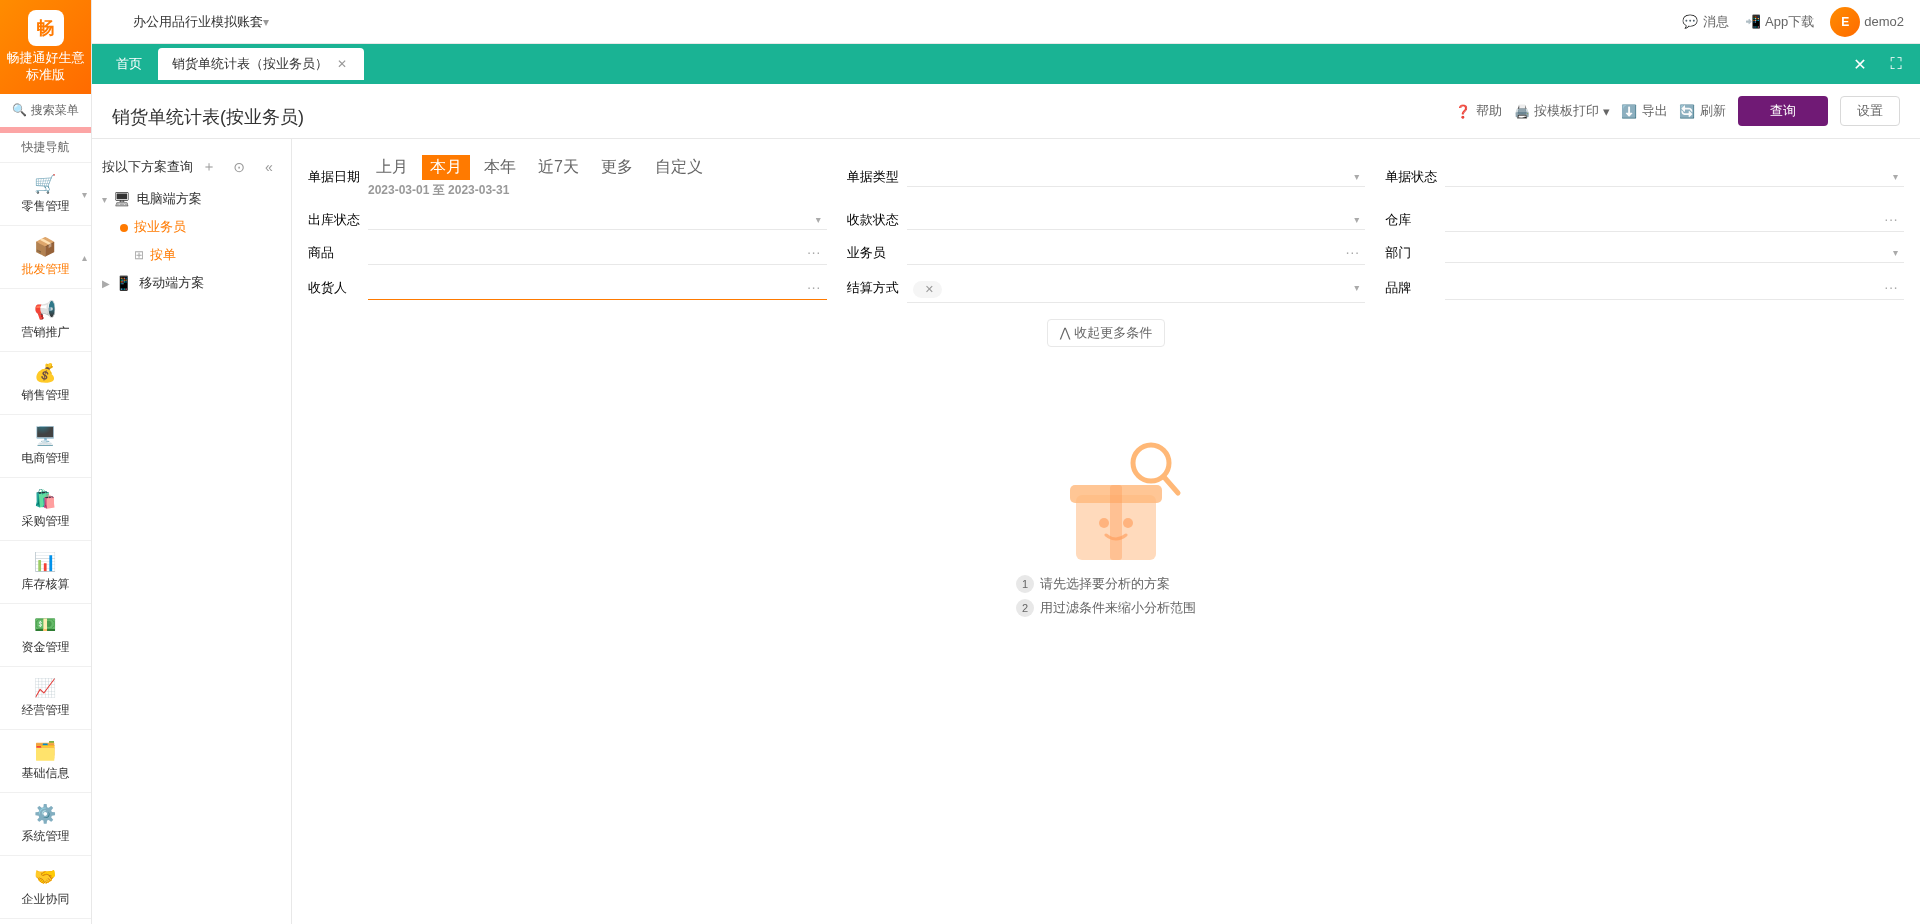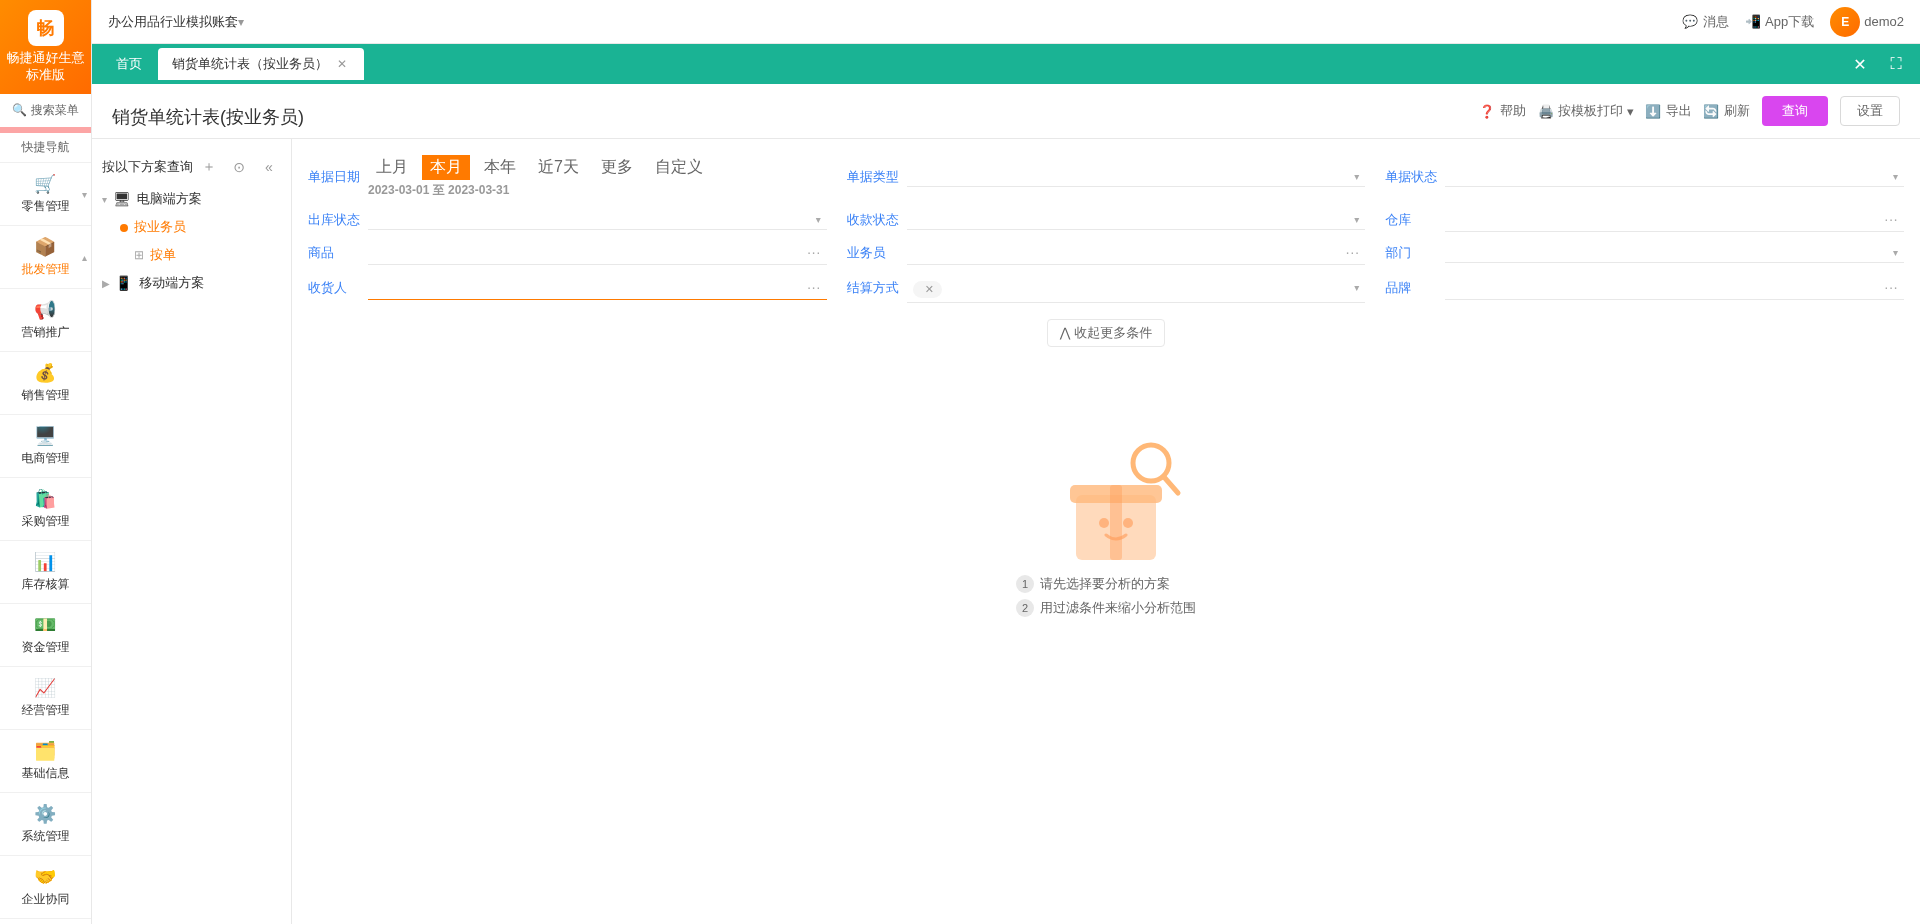--- a/index.html
+++ b/index.html
@@ -75,21 +75,21 @@
       background: #fff;
       border-bottom: 1px solid #e8e8e8;
       display: flex;
       align-items: center;
       justify-content: space-between;
       padding: 0 16px;
       flex-shrink: 0;
     }
     .topbar-left {
       display: flex; align-items: center; 
-      font-size: 13px; color: #333;
+      font-size: 13px; color: #333; margin-left: 25px;
     }
     .topbar-title { font-size: 13px; color: #333; }
     .topbar-dropdown { font-size: 12px; color: #999; cursor: pointer; }
     .topbar-right {
       display: flex; align-items: center; gap: 16px;
     }
     .topbar-icon-btn {
       display: flex; align-items: center; gap: 4px;
       font-size: 13px; color: #666; cursor: pointer;
     }
@@ -163,23 +163,23 @@
       color: #333;
     }
     .page-header-actions {
       display: flex; align-items: center; gap: 12px; padding-bottom: 12px;
     }
     .header-action-btn {
       display: flex; align-items: center; gap: 4px;
       font-size: 13px; color: #666; cursor: pointer;
     }
     .btn-primary {
-      background: #d946ef; color: #fff;
+      background: #701a75; color: #fff;
       border: none; border-radius: 4px;
-      padding: 6px 20px; font-size: 13px;
+      padding: 6px 32px; font-size: 13px;
       cursor: pointer;
       font-family: Liberation Serif, serif;
     }
     .btn-default {
       background: #fff; color: #666;
       border: 1px solid #d9d9d9; border-radius: 4px;
       padding: 5px 16px; font-size: 13px;
       cursor: pointer;
     }
 
@@ -247,21 +247,21 @@
     .filter-grid {
       display: grid;
       grid-template-columns: repeat(3, 1fr);
       gap: 12px 20px;
       margin-bottom: 8px;
     }
     .filter-row {
       display: flex; align-items: center; gap: 8px;
     }
     .filter-label {
-      font-size: 13px; color: #3b82f6;
+      font-size: 13px; color: #000000;
       white-space: nowrap;
       min-width: 52px;
     }
     .filter-control {
       flex: 1;
       border: none;
       border-bottom: 1px solid #e8e8e8;
       padding: 4px 6px;
       font-size: 13px;
       color: #333;

